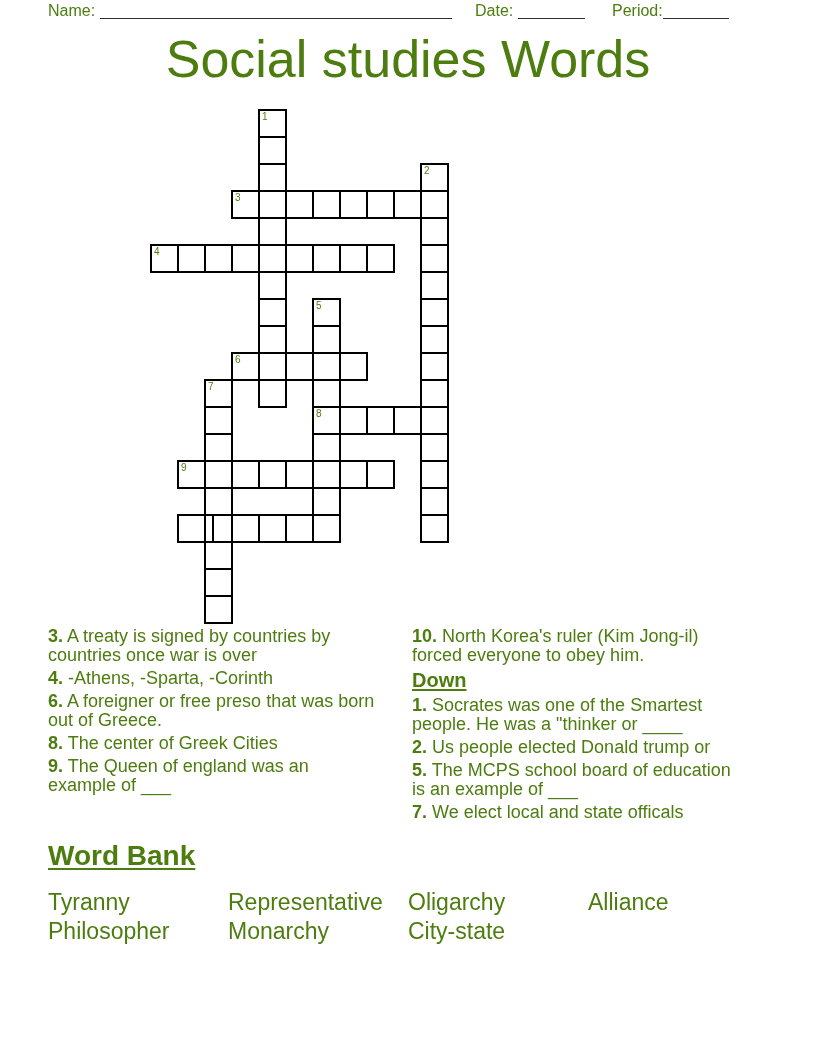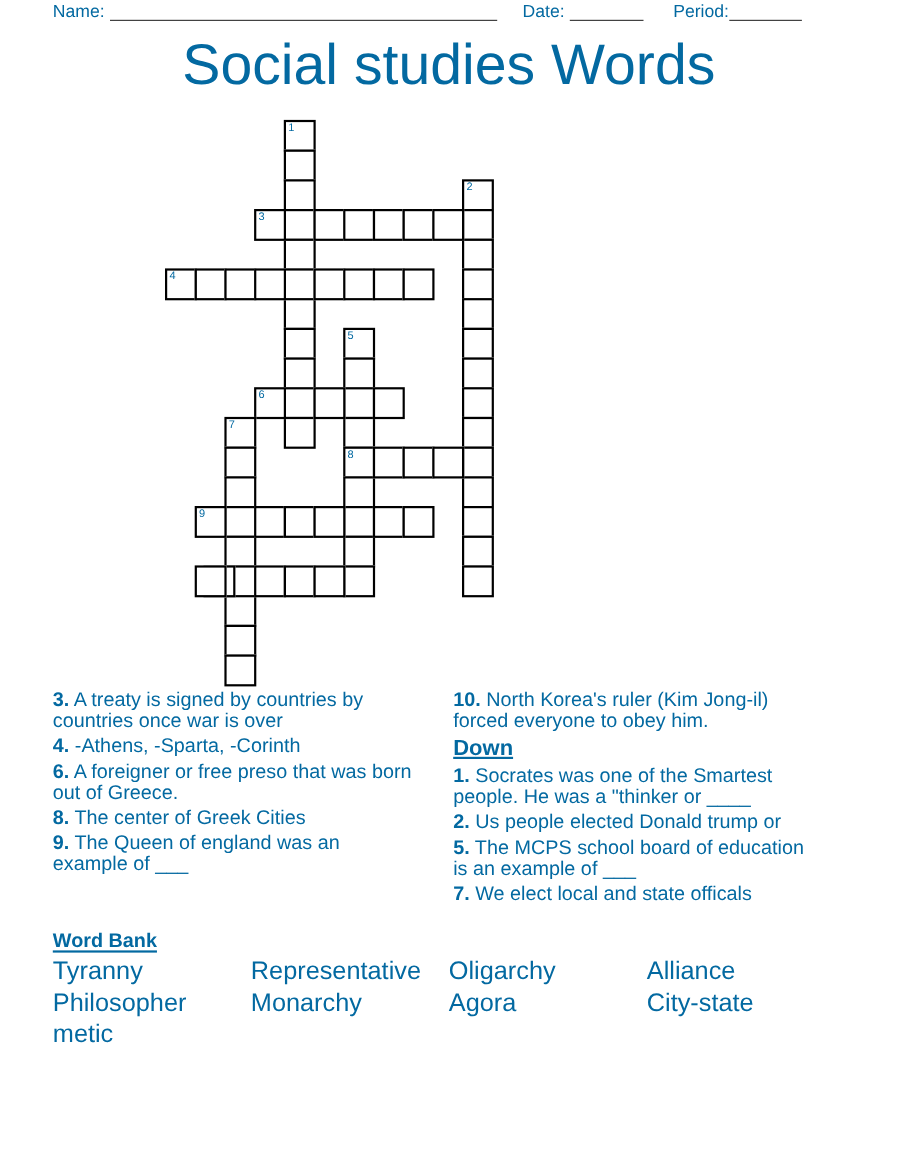--- a/index.html
+++ b/index.html
@@ -1,18 +1,18 @@
 <!DOCTYPE html>
 <html><head>
 <meta charset="utf-8">
 <style>
   html,body{margin:0;padding:0;background:#fff;}
   .page{
     position:relative;width:816px;height:1056px;background:#ffffff;
-    font-family:"Liberation Sans", sans-serif;color:#0369a1;overflow:hidden;
+    font-family:"Liberation Sans", sans-serif;color:#4d7c0f;overflow:hidden;
   }
   
   .hdr-label{position:absolute;top:2px;font-size:16px;white-space:nowrap;}
   .write-line{position:absolute;top:2px;height:16px;border-bottom:1.5px solid #2e2e2e;}
   #name-label{left:48px;}
   #name-line{left:100px;width:352px;}
   #date-label{left:475px;}
   #date-line{left:518px;width:67px;}
   #period-label{left:612px;}
   #period-line{left:663px;width:66px;}
@@ -37,21 +37,21 @@
   .clue-heading{
     font-size:20px;line-height:22px;font-weight:bold;margin:0 0 5px;
     text-decoration:underline;text-decoration-thickness:2px;text-underline-offset:2px;
   }
   #clues-right .clue-heading{margin-top:3px;text-decoration:underline;}
   .clue{font-size:18px;line-height:19px;margin:0 0 4px;}
   .clue b{font-weight:bold;}
   
   .wordbank{position:absolute;left:48px;top:843px;width:740px;}
   .wb-heading{
-    font-size:18px;line-height:25px;font-weight:bold;margin:0 0 0;
+    font-size:28px;line-height:25px;font-weight:bold;margin:0 0 20px;
     text-decoration:underline;text-decoration-thickness:2px;text-underline-offset:3px;
   }
   .wb-grid{
     display:grid;grid-template-columns:180px 180px 180px 180px;
     font-size:23px;line-height:28.5px;
   }
 </style>
 </head>
 <body>
 
@@ -188,19 +188,17 @@
 
   <div class="wordbank">
     <div class="wb-heading">Word Bank</div>
     <div class="wb-grid" id="wb-grid">
         <div>Tyranny</div>
         <div>Representative</div>
         <div>Oligarchy</div>
         <div>Alliance</div>
         <div>Philosopher</div>
         <div>Monarchy</div>
-        <div>Agora</div>
         <div>City-state</div>
-        <div>metic</div>
       </div>
   </div>
 
 </div>
 
 </body></html>

